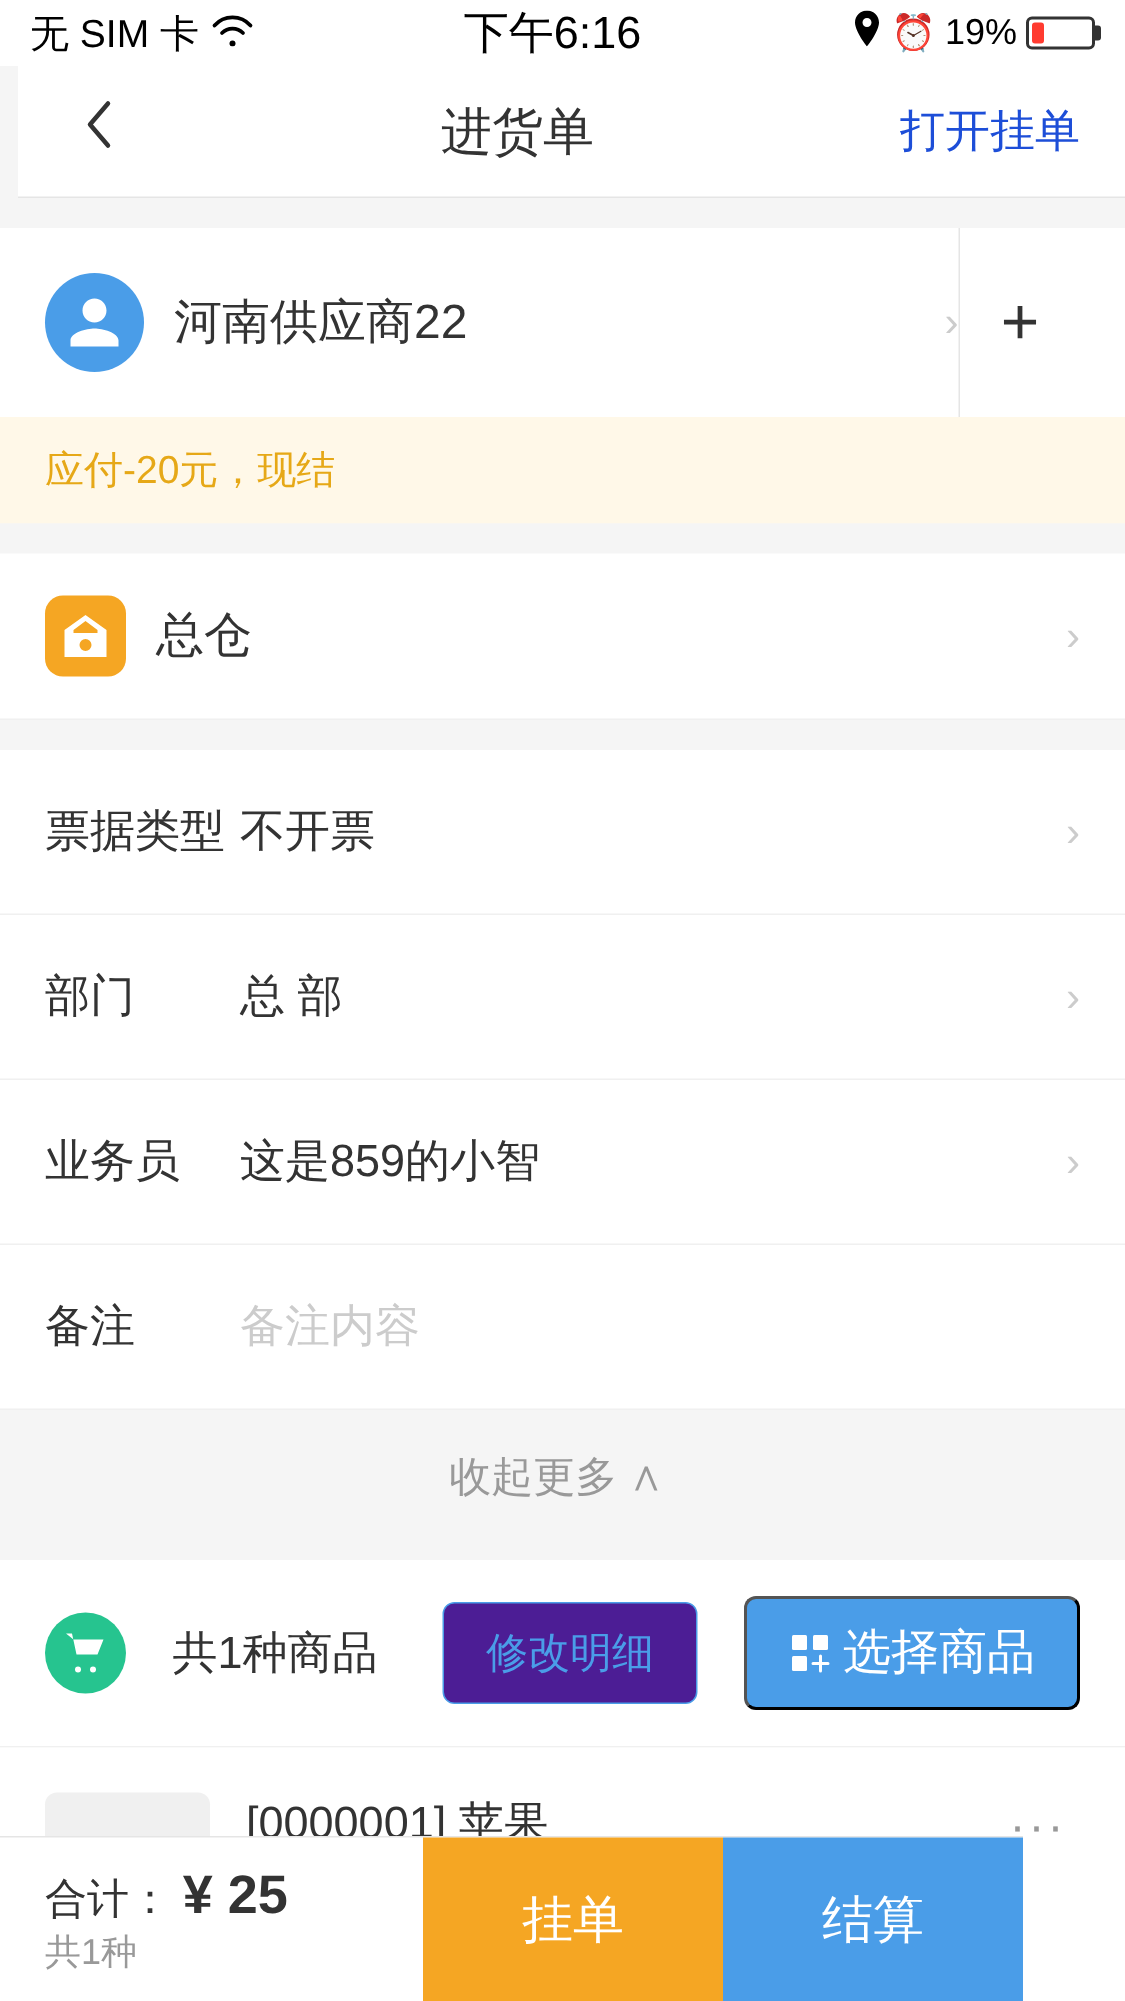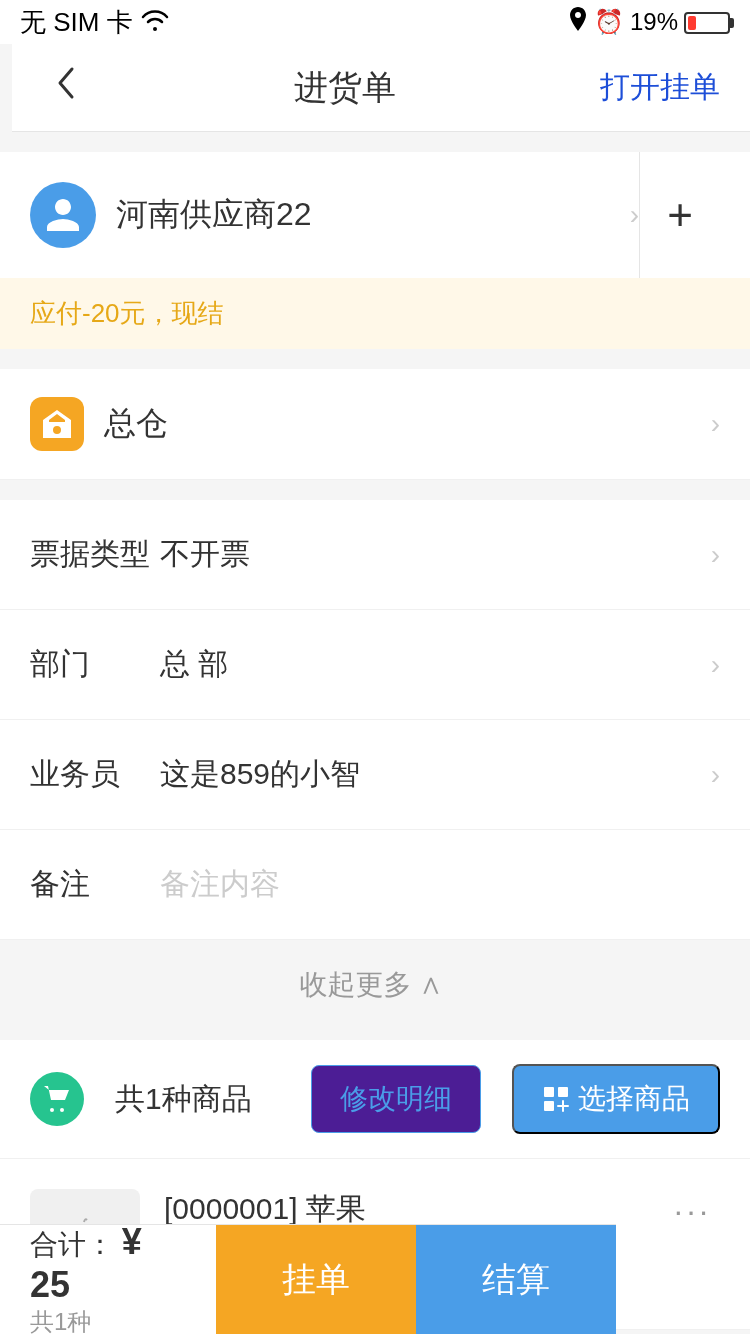--- a/index.html
+++ b/index.html
@@ -223,21 +223,21 @@
       padding: 14px 28px;
       border-radius: 8px;
       font-size: 28px;
       cursor: pointer;
     }
     .btn-primary {
       background: #4a9de8;
       color: #fff;
       padding: 14px 28px;
       border-radius: 8px;
-      font-size: 28px;
+      font-size: 32px;
       cursor: pointer;
       display: flex; align-items: center; gap: 8px;
     }
     .btn-primary svg { width: 28px; height: 28px; fill: #fff; }
 
     
     .product-item {
       background: #fff;
       display: flex;
       align-items: flex-start;
@@ -273,21 +273,21 @@
       cursor: pointer;
     }
     .more-dots {
       color: #999; font-size: 32px; letter-spacing: 2px;
     }
 
     
     .bottom-bar {
       position: fixed;
       bottom: 0; left: 0; right: 0;
-      width: 616px;
+      width: 682px;
       display: flex;
       align-items: stretch;
       height: 110px;
       background: #fff;
       border-top: 1px solid #e5e5e5;
     }
     .total-section {
       flex: 1;
       display: flex;
       flex-direction: column;
@@ -335,20 +335,21 @@
   <div class="status-left">
     <span>无 SIM 卡</span>
     <span>
       <svg width="28" height="22" viewBox="0 0 28 22" fill="none">
         <path d="M14 18a2 2 0 110 4 2 2 0 010-4z" fill="#000"></path>
         <path d="M7 13a9.9 9.9 0 0114 0" stroke="#000" stroke-width="2.5" fill="none" stroke-linecap="round"></path>
         <path d="M2 8a16 16 0 0124 0" stroke="#000" stroke-width="2.5" fill="none" stroke-linecap="round"></path>
       </svg>
     </span>
   </div>
+  <div class="status-center">下午6:16</div>
   <div class="status-right">
     <span>
       <svg width="20" height="24" viewBox="0 0 20 24" fill="#000">
           <path d="M10 0C5.6 0 2 3.6 2 8c0 6 8 16 8 16s8-10 8-16c0-4.4-3.6-8-8-8zm0 11c-1.7 0-3-1.3-3-3s1.3-3 3-3 3 1.3 3 3-1.3 3-3 3z"></path>
         </svg>
     </span>
     <span>⏰</span>
     <span>19%</span>
     <span>
       <div class="battery-icon">

